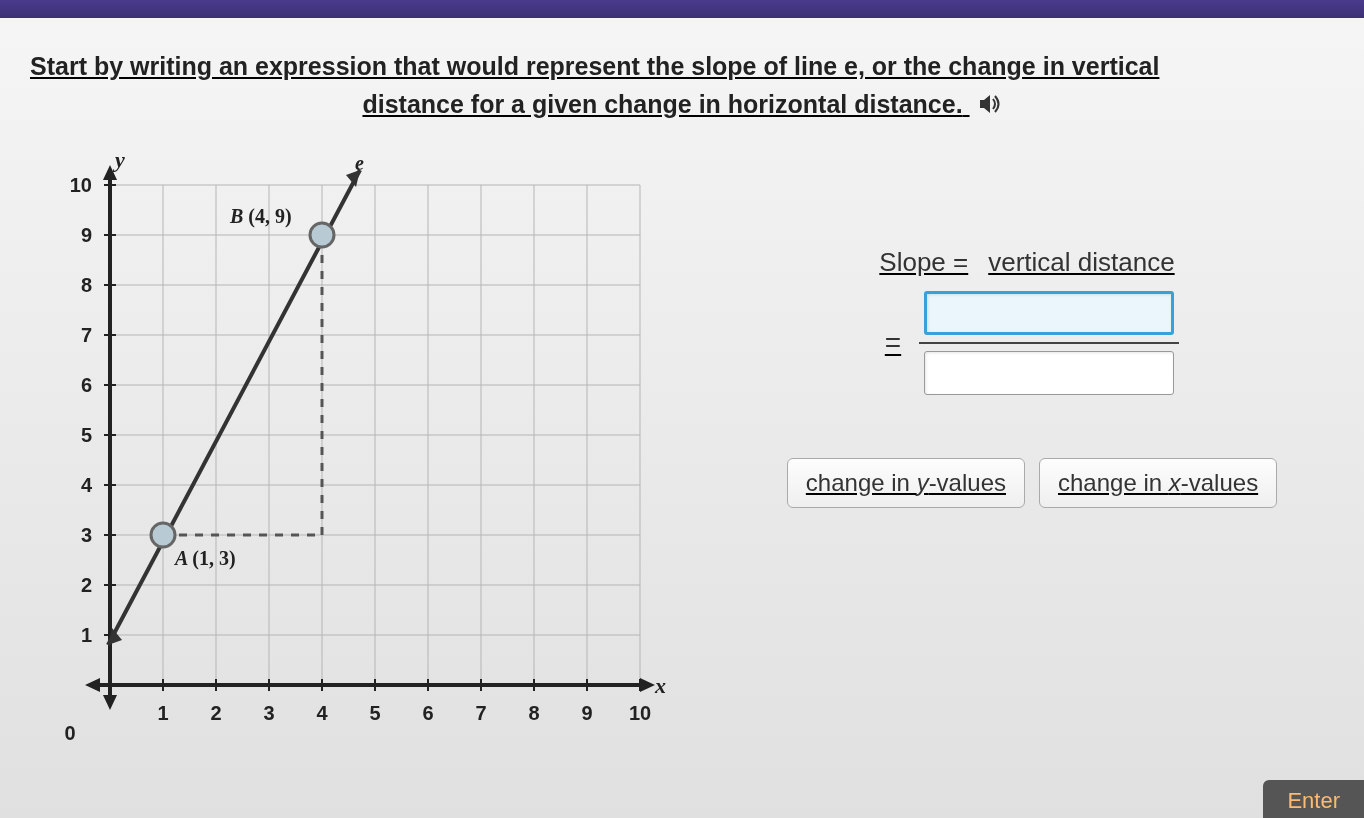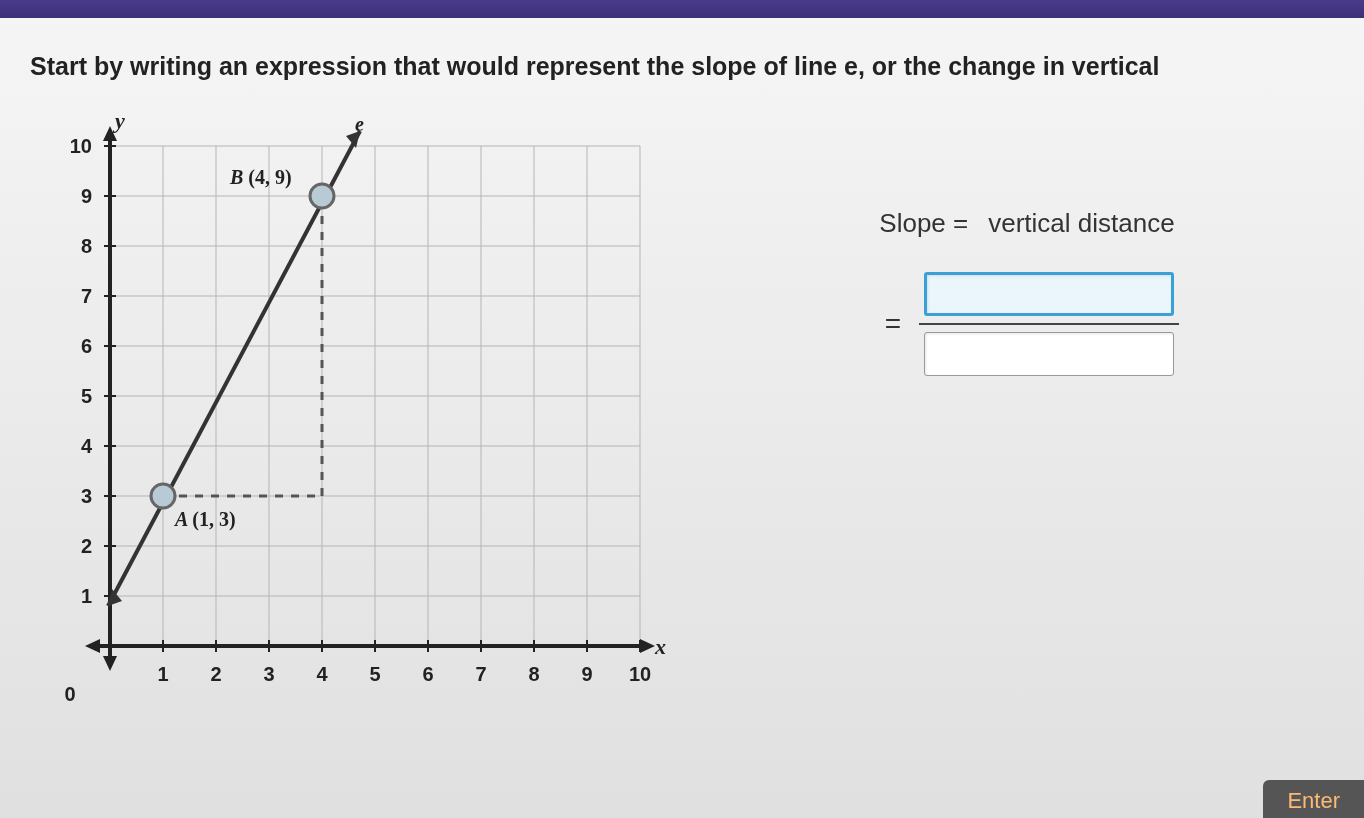--- a/index.html
+++ b/index.html
@@ -14,20 +14,21 @@
   .top-bar {
     width: 100%;
     height: 18px;
     background: linear-gradient(#4a3b8c, #3d2f75);
   }
   .content-area {
     padding: 30px 30px 8px 30px;
     background: linear-gradient(#f5f5f5, #e0e0e0);
     height: 800px;
     position: relative;
+    text-decoration: underline;
   }
   .question-text {
     font-size: 25px;
     font-weight: bold;
     color: #222;
     text-align: left;
     line-height: 1.5;
     margin-bottom: 20px;
   }
   .question-line2 {
@@ -55,21 +56,21 @@
     padding-top: 100px;
     display: flex;
     flex-direction: column;
     align-items: center;
   }
   .slope-formula {
     display: flex;
     align-items: center;
     font-size: 26px;
     color: #333;
-    margin-bottom: 28px;
+    margin-bottom: 8px;
   }
   .slope-label { margin-right: 10px; }
   .fraction {
     display: inline-flex;
     flex-direction: column;
     align-items: flex-start;
   }
   .fraction .num { padding: 2px 10px; }
   .fraction .den { padding: 2px 10px; border-top: 2px solid #333; }
   .input-fraction {
@@ -134,20 +135,30 @@
 </style>
 </head>
 <body>
 
 <div class="top-bar"></div>
 
 <div class="content-area">
 
   <div class="question-text">
     <span>Start by writing an expression that would represent the slope of line e, or the change in vertical</span><br>
+    <span class="question-line2">
+      <span>distance for a given change in horizontal distance.</span>
+      <span class="speaker-icon">
+        <svg width="24" height="20" viewBox="0 0 24 20">
+          <path d="M2 6 L6 6 L12 1 L12 19 L6 14 L2 14 Z" fill="#333"></path>
+          <path d="M15 5 Q19 10 15 15" stroke="#333" stroke-width="2" fill="none"></path>
+          <path d="M17 2 Q24 10 17 18" stroke="#333" stroke-width="2" fill="none"></path>
+        </svg>
+      </span>
+    </span>
   </div>
 
   <div class="main-row">
 
     <div class="graph-container">
       <svg width="640" height="610" viewBox="0 0 640 610">
 
         <text x="85" y="22" class="axis-label">y</text>
         <text x="625" y="548" class="axis-label">x</text>
         <text x="325" y="25" class="line-label">e</text>
@@ -264,19 +275,27 @@
 
       <div class="input-fraction">
         <span class="eq-sign">=</span>
         <span class="input-stack">
           <div class="input-box active"></div>
           <div class="frac-line"></div>
           <div class="input-box"></div>
         </span>
       </div>
 
+      <div class="answer-chips">
+        <div class="chip">
+          <span>change in </span><em>y</em><span>-values</span>
+        </div>
+        <div class="chip">
+          <span>change in </span><em>x</em><span>-values</span>
+        </div>
+      </div>
     </div>
   </div>
 
   <div class="enter-btn">
     <span>Enter</span>
   </div>
 </div>
 
 </body></html>

